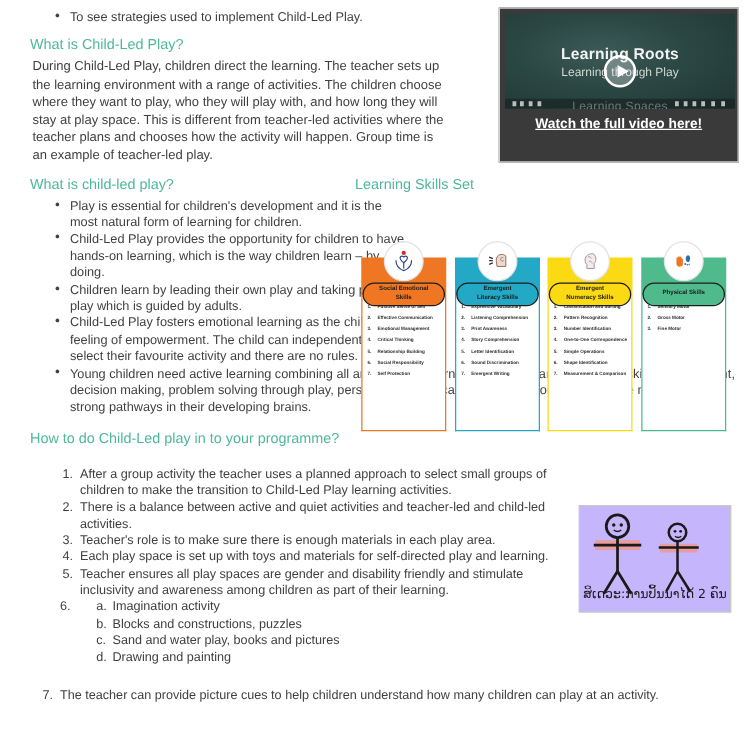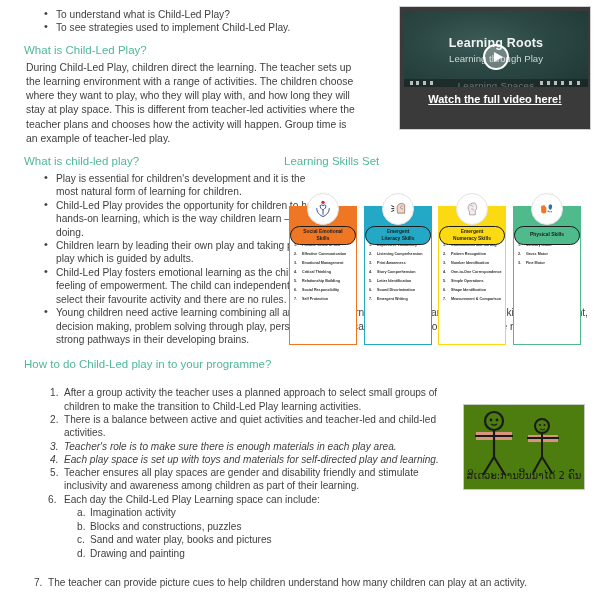--- a/index.html
+++ b/index.html
@@ -288,21 +288,21 @@
     width: 395px;
     margin-bottom: 0px;
   }
   ol.numlist > li::before {
     counter-increment: n;
     content: counter(n) ".";
     position: absolute;
     left: -14px;
     top: 0;
   }
-  ol.numlist > li.wide { width: 420px; font-style: italic; }
+  ol.numlist > li.wide { width: 420px; }
   ol.numlist > li.sp::before { left: -16px; }
   ol.sublist {
     margin: 0;
     padding: 0 0 0 26px;
     list-style: none;
     counter-reset: s;
   }
   ol.sublist > li {
     position: relative;
     font-size: 10.1px;
@@ -316,42 +316,41 @@
     top: 0;
   }
 
   
   .drawing {
     position: absolute;
     left: 463px;
     top: 404px;
     width: 122px;
     height: 86px;
-    background: #4d7c0f;
+    background: #c4b5fd;
     border: 1px solid #c6ccc4;
     box-sizing: border-box;
     overflow: hidden;
   }
   .lao-text {
     position: absolute;
     left: 0; right: 0;
     bottom: 8px;
     text-align: center;
     font-size: 10px;
     color: #1a1a1a;
     font-family: "DejaVu Sans", sans-serif;
   }
 </style>
 </head>
 <body>
 
 <div class="page">
 
   <ul class="bullets">
-    <li>To understand what is Child-Led Play?</li>
     <li>To see strategies used to implement Child-Led Play.</li>
   </ul>
 
   <div class="video-card">
     <div class="video-screen">
       <div class="vs-title">Learning Roots</div>
       <div class="vs-sub">Learning through Play</div>
       <div class="vs-l4">Learning  Spaces</div>
       <div class="play-btn"></div>
       <div class="vs-bar">
@@ -504,21 +503,20 @@
 
   <div class="sec-head" style="margin-top:12px;">How to do Child-Led play in to your programme?</div>
 
   <ol class="numlist">
     <li>After a group activity the teacher uses a planned approach to select small groups of children to make the transition to Child-Led Play learning activities.</li>
     <li>There is a balance between active and quiet activities and teacher-led and child-led activities.</li>
     <li class="wide">Teacher's role is to make sure there is enough materials in each play area.</li>
     <li class="wide">Each play space is set up with toys and materials for self-directed play and learning.</li>
     <li>Teacher ensures all play spaces are gender and disability friendly and stimulate inclusivity and awareness among children as part of their learning.</li>
     <li class="sp">
-      <span>Each day the Child-Led Play Learning space can include:</span>
       <ol class="sublist">
         <li>Imagination activity</li>
         <li>Blocks and constructions, puzzles</li>
         <li>Sand and water play, books and pictures</li>
         <li>Drawing and painting</li>
       </ol>
     </li>
   </ol>
   <div style="position:relative; margin-left:24px; width:545px; font-size:10.1px; line-height:13.3px; color:#3f3f3f;">
     <span style="position:absolute; left:0; top:0;">7.</span>

